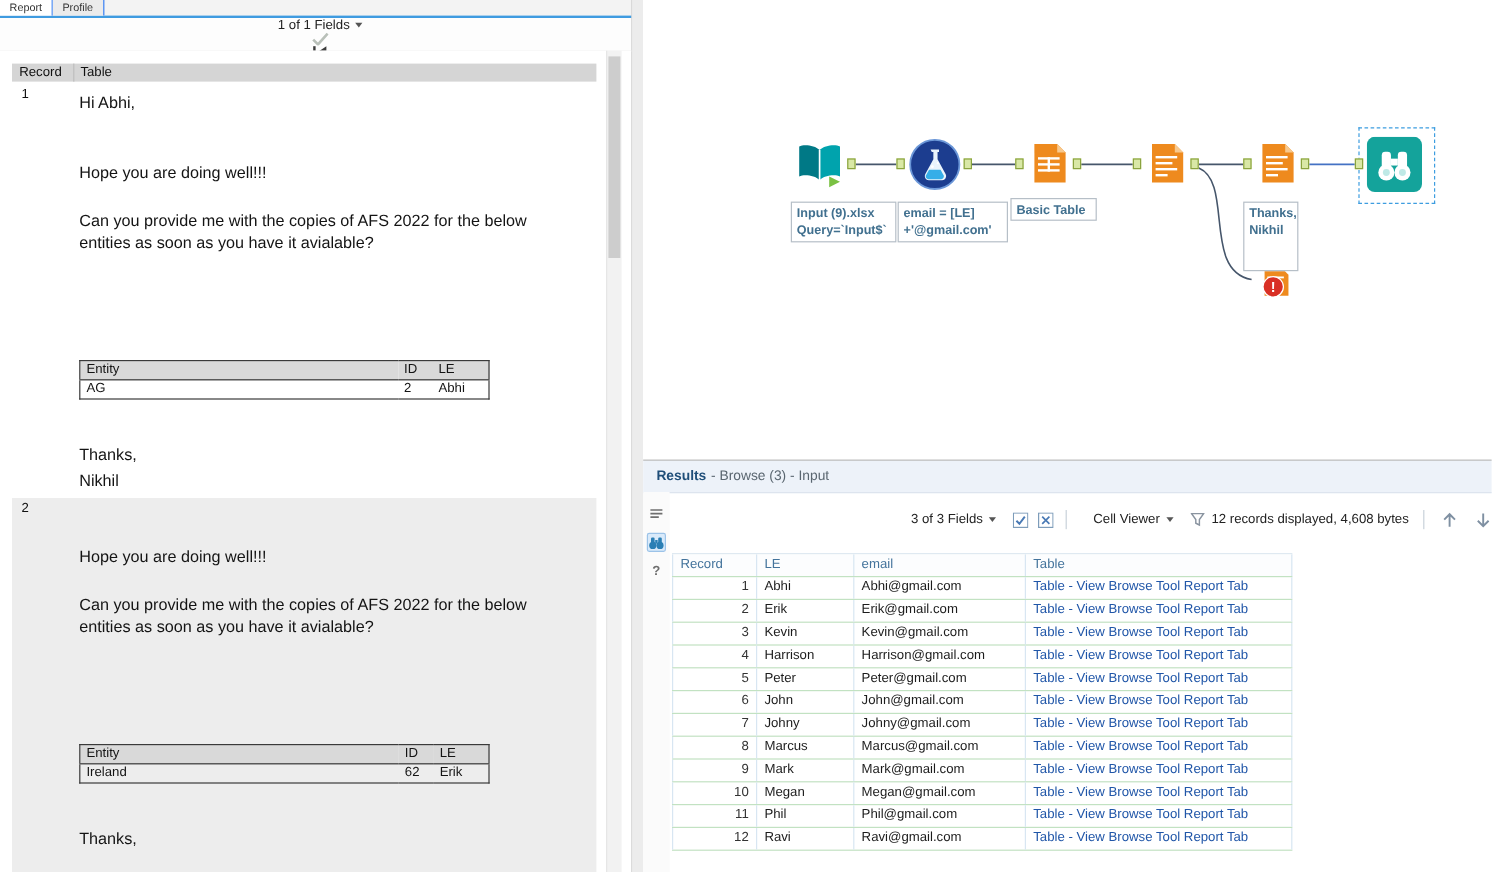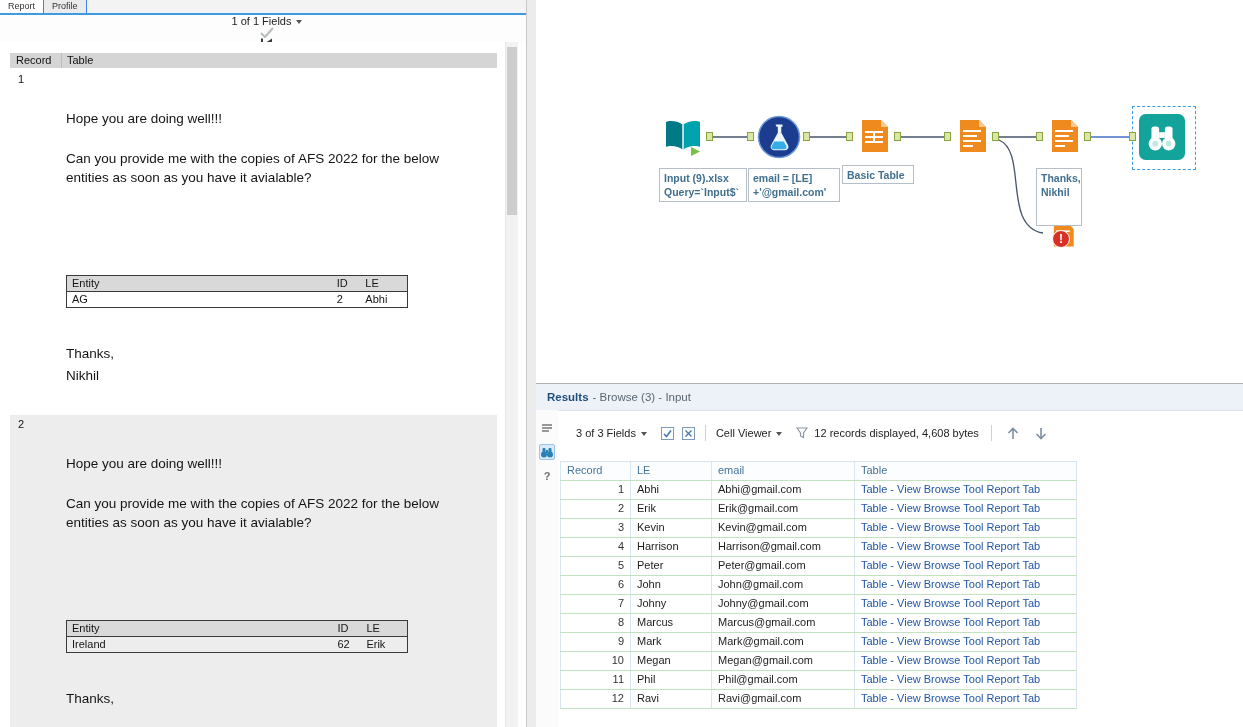--- a/index.html
+++ b/index.html
@@ -57,21 +57,21 @@
   
   .results{position:absolute;left:536px;top:383px;width:707px;height:344px;background:#fff;border-top:1px solid #b0b0b0;box-sizing:border-box;}
   .results-header{position:absolute;left:0;top:0;right:0;height:26px;background:#edf2f9;border-bottom:1px solid #dde4ee;
                   font-size:11.5px;line-height:26px;padding-left:11px;}
   .results-title{font-weight:bold;color:#1f4e79;}
   .results-subtitle{color:#5a6670;margin-left:4px;}
   .icon-strip{position:absolute;left:0;top:26px;bottom:0;width:22px;background:#fbfbfb;}
   .strip-icon{position:absolute;left:3px;width:16px;height:16px;display:flex;align-items:center;justify-content:center;}
   .strip-active{background:#d9eafa;border:1px solid #9cc3e8;border-radius:2px;box-sizing:border-box;}
   .help-glyph{font-size:11px;font-weight:bold;color:#6f6f6f;}
-  .results-toolbar{position:absolute;left:22px;top:34px;right:0;height:30px;display:flex;align-items:center;font-size:11px;color:#222;}
+  .results-toolbar{position:absolute;left:22px;top:34px;right:0;height:30px;display:flex;align-items:center;font-size:11px;color:#222;justify-content:flex-end;}
   .tb-sep{width:1px;height:16px;background:#c9d2da;}
   .rgrid{position:absolute;left:24px;top:77px;width:517px;font-size:11px;border-top:1px solid #d8e4ee;}
   .rgrid-row{display:grid;grid-template-columns:71px 81px 143px 222px;height:18px;line-height:17px;border-bottom:1px solid #c2e2c2;}
   .rgrid-row>div{border-right:1px solid #d8e6f2;box-sizing:border-box;overflow:hidden;white-space:nowrap;}
   .rgrid-row>div:first-child{border-left:1px solid #d8e6f2;}
   .rgrid-head{color:#44749c;background:#fcfdfe;}
   .rgrid-head>div{padding-left:6px;}
   .cell-record{text-align:right;padding-right:6px;color:#333;}
   .cell-le,.cell-email{padding-left:6px;color:#1c1c1c;}
   .cell-table{padding-left:6px;color:#2056a8;}
@@ -123,20 +123,21 @@
 
   <div class="report-body">
     <div class="grid-header">
       <div class="gh-record">Record</div>
       <div class="gh-table">Table</div>
     </div>
 
     <div class="record rec1">
       <div class="rec-num">1</div>
       <div class="rec-content">
+        <p class="rc-greet">Hi Abhi,</p>
         <p class="rc-b1">Hope you are doing well!!!</p>
         <p class="rc-b2">Can you provide me with the copies of AFS 2022 for the below entities as soon as you have it avialable?</p>
         <table class="entity-table">
           <tbody>
               <tr class="et-head">
             <td class="et-entity">Entity</td>
             <td class="et-id">ID</td>
             <td class="et-le">LE</td>
           </tr>
           <tr>
@@ -349,21 +350,21 @@
           <path d="M3 7 L5.5 9.5 L10 3.5" stroke="#4a7ab5" stroke-width="1.6" fill="none"></path>
         </svg>
     </span>
     <span style="margin-left:8px;display:inline-flex">
       <svg width="13" height="13" viewBox="0 0 13 13">
           <rect x="0.5" y="0.5" width="12" height="12" fill="#fff" stroke="#7d9cba"></rect>
           <path d="M3.5 3.5 l6 6 M9.5 3.5 l-6 6" stroke="#4a7ab5" stroke-width="1.4"></path>
         </svg>
     </span>
     <span class="tb-sep" style="margin-left:10px"></span>
-    <span style="margin-left:10px">
+    <span style="margin-left:22px">
       <span>Cell Viewer</span><span class="caret"></span>
     </span>
     <span style="margin-left:14px;display:inline-flex">
       <svg width="12" height="12" viewBox="0 0 12 12">
           <path d="M1 1 H11 L7.5 6 V10.5 L4.5 9 V6 Z" fill="none" stroke="#8a94a0" stroke-width="1.2"></path>
         </svg>
     </span>
     <span style="margin-left:6px">12 records displayed, 4,608 bytes</span>
     <span class="tb-sep" style="margin-left:12px"></span>
     <span style="margin-left:14px;display:inline-flex">

